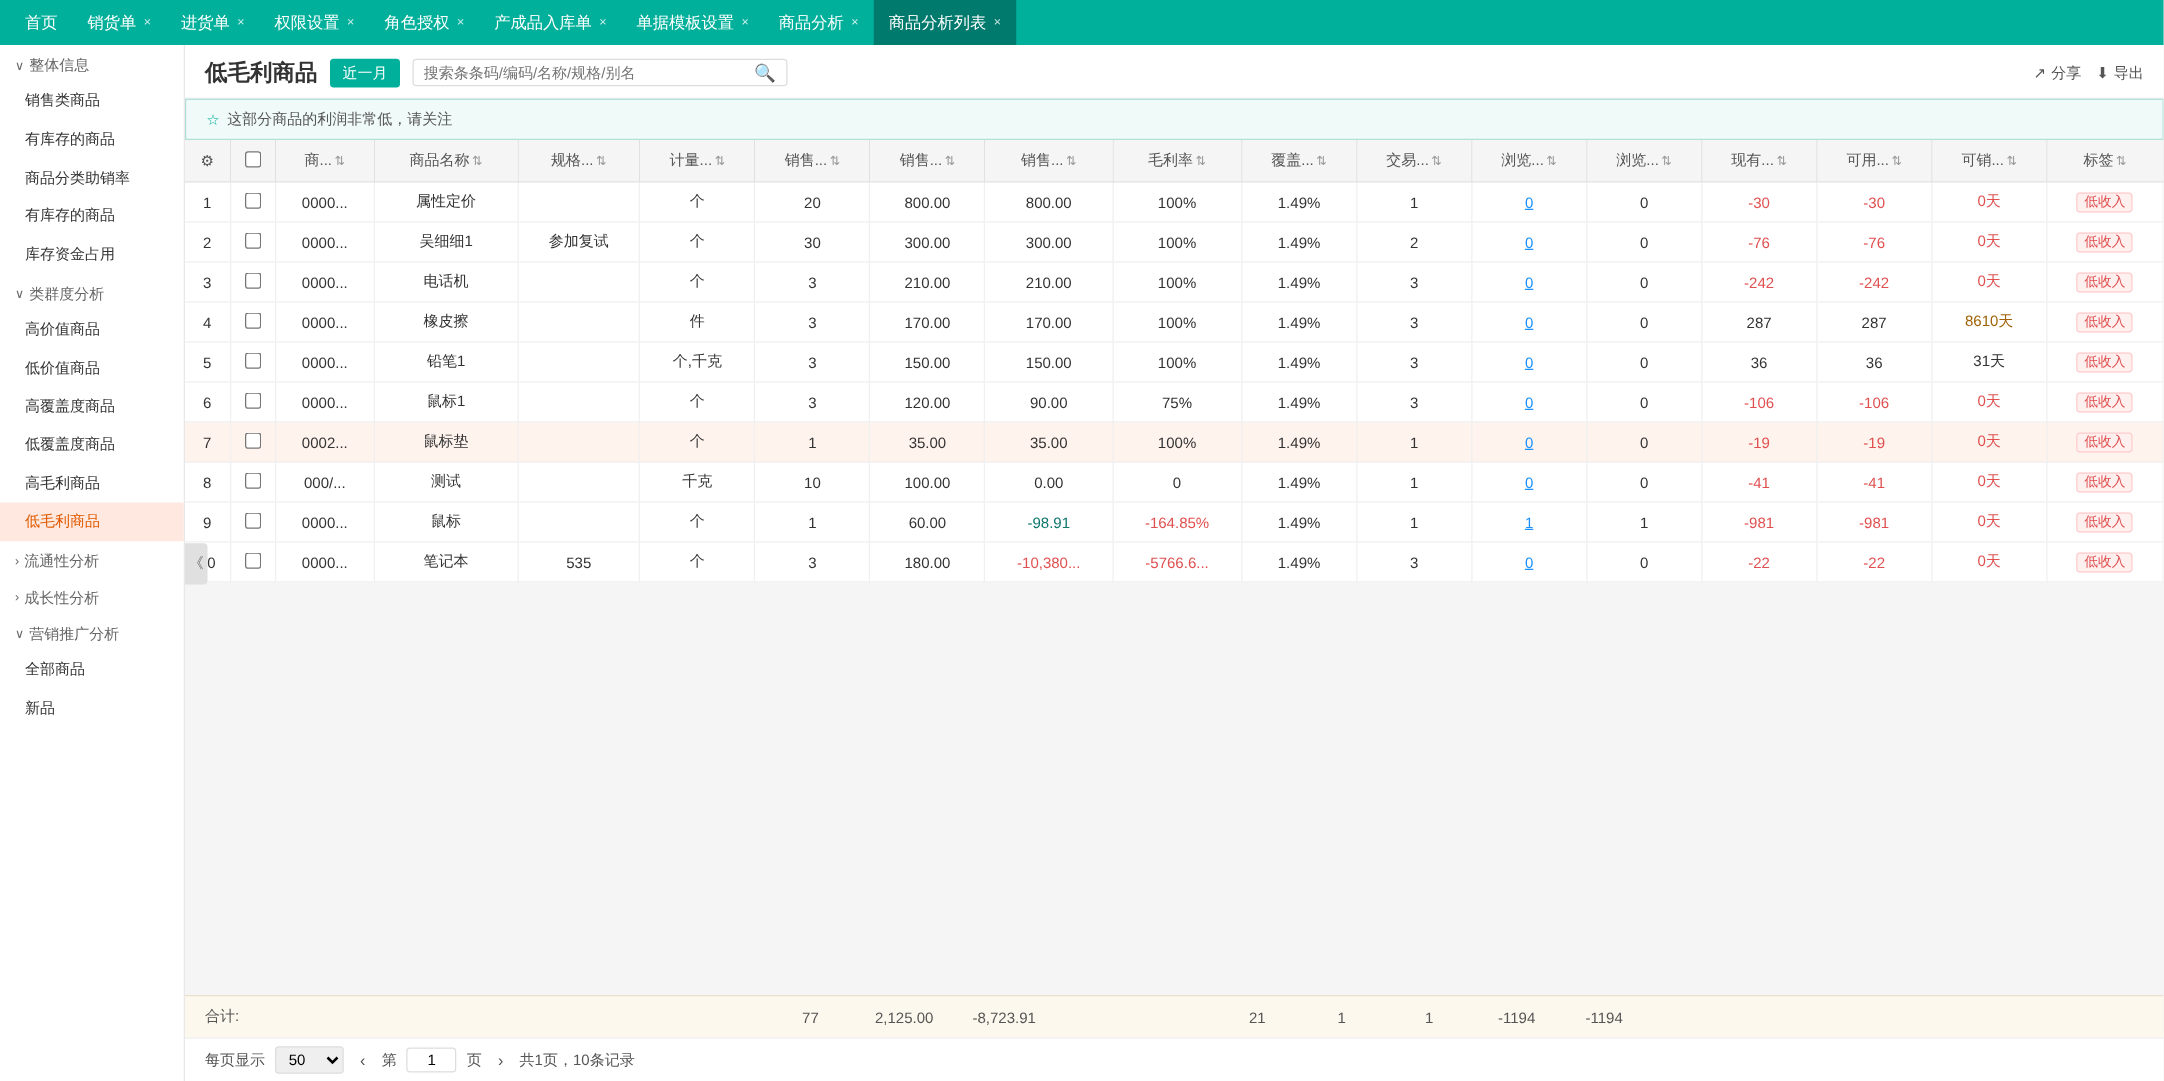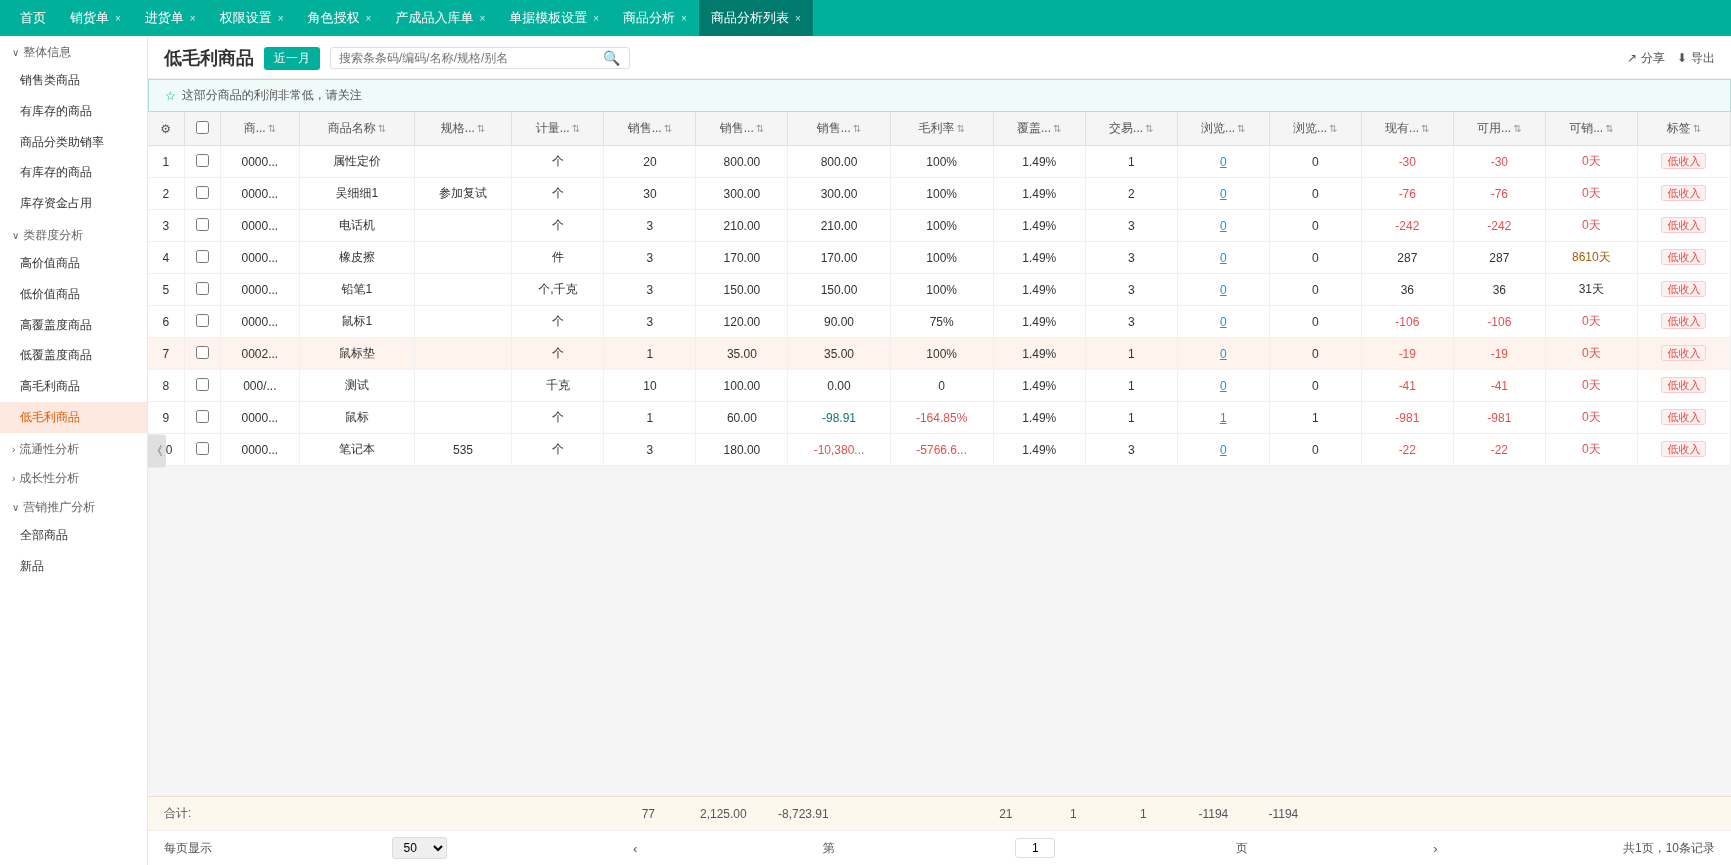--- a/index.html
+++ b/index.html
@@ -200,21 +200,21 @@
       gap: 0;
     }
 
     
     .pagination-bar {
       background: #fff;
       border-top: 1px solid #eee;
       padding: 6px 16px;
       display: flex;
       align-items: center;
-      justify-content: space-between;
+      justify-content: flex-start;
       gap: 8px;
       font-size: 12px;
       color: #555;
       flex-shrink: 0;
     }
     .pagination-bar select {
       border: 1px solid #ddd;
       border-radius: 3px;
       padding: 2px 6px;
       font-size: 12px;

